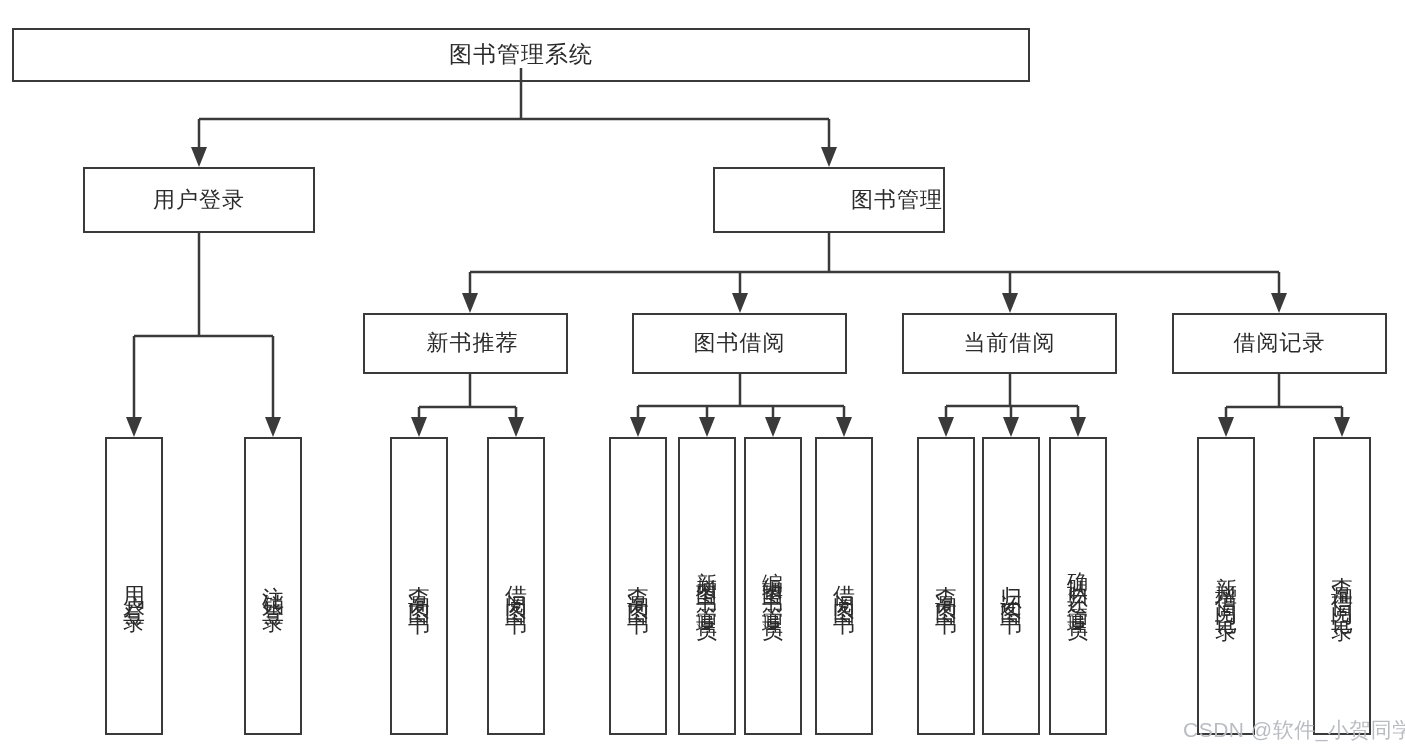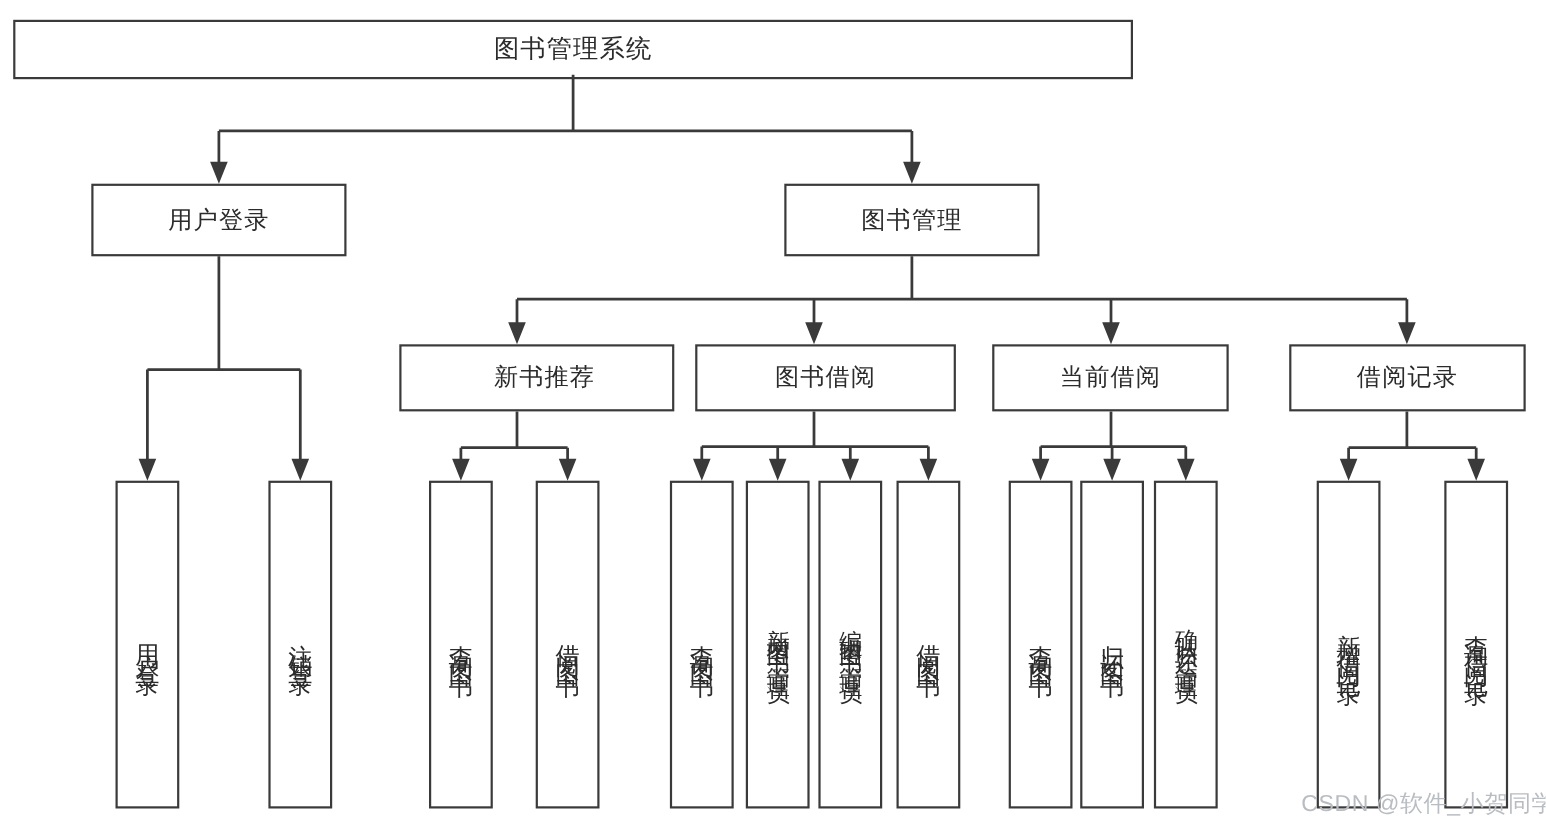--- a/index.html
+++ b/index.html
@@ -96,35 +96,35 @@
       M699 417 L715 417 L707 437 Z
       M765 417 L781 417 L773 437 Z
       M836 417 L852 417 L844 437 Z
       M938 417 L954 417 L946 437 Z
       M1003 417 L1019 417 L1011 437 Z
       M1070 417 L1086 417 L1078 437 Z
       M1218 417 L1234 417 L1226 437 Z
       M1334 417 L1350 417 L1342 437 Z"></path>
   </svg>
 
-  <div class="box root" style="left:12px;top:18px;width:1018px;height:54px;">
+  <div class="box root" style="left:12px;top:28px;width:1018px;height:54px;">
     <span class="hlabel">图书管理系统</span>
   </div>
 
   <div class="box" style="left:83px;top:167px;width:232px;height:66px;">
     <span class="hlabel">用户登录</span>
   </div>
-  <div class="box" style="left:713px;top:167px;width:232px;height:66px;">
+  <div class="box" style="left:713px;top:167px;width:232px;height:66px;justify-content:flex-end;">
     <span class="hlabel">图书管理</span>
   </div>
 
-  <div class="box" style="left:363px;top:313px;width:250px;height:61px;padding-left:14px;">
+  <div class="box" style="left:363px;top:313px;width:205px;height:61px;padding-left:14px;">
     <span class="hlabel">新书推荐</span>
   </div>
-  <div class="box" style="left:632px;top:313px;width:237px;height:61px;">
+  <div class="box" style="left:632px;top:313px;width:215px;height:61px;">
     <span class="hlabel">图书借阅</span>
   </div>
   <div class="box" style="left:902px;top:313px;width:215px;height:61px;text-align:right;">
     <span class="hlabel">当前借阅</span>
   </div>
   <div class="box" style="left:1172px;top:313px;width:215px;height:61px;">
     <span class="hlabel">借阅记录</span>
   </div>
 
   <div class="box" style="left:105px;top:437px;width:58px;height:298px;">

